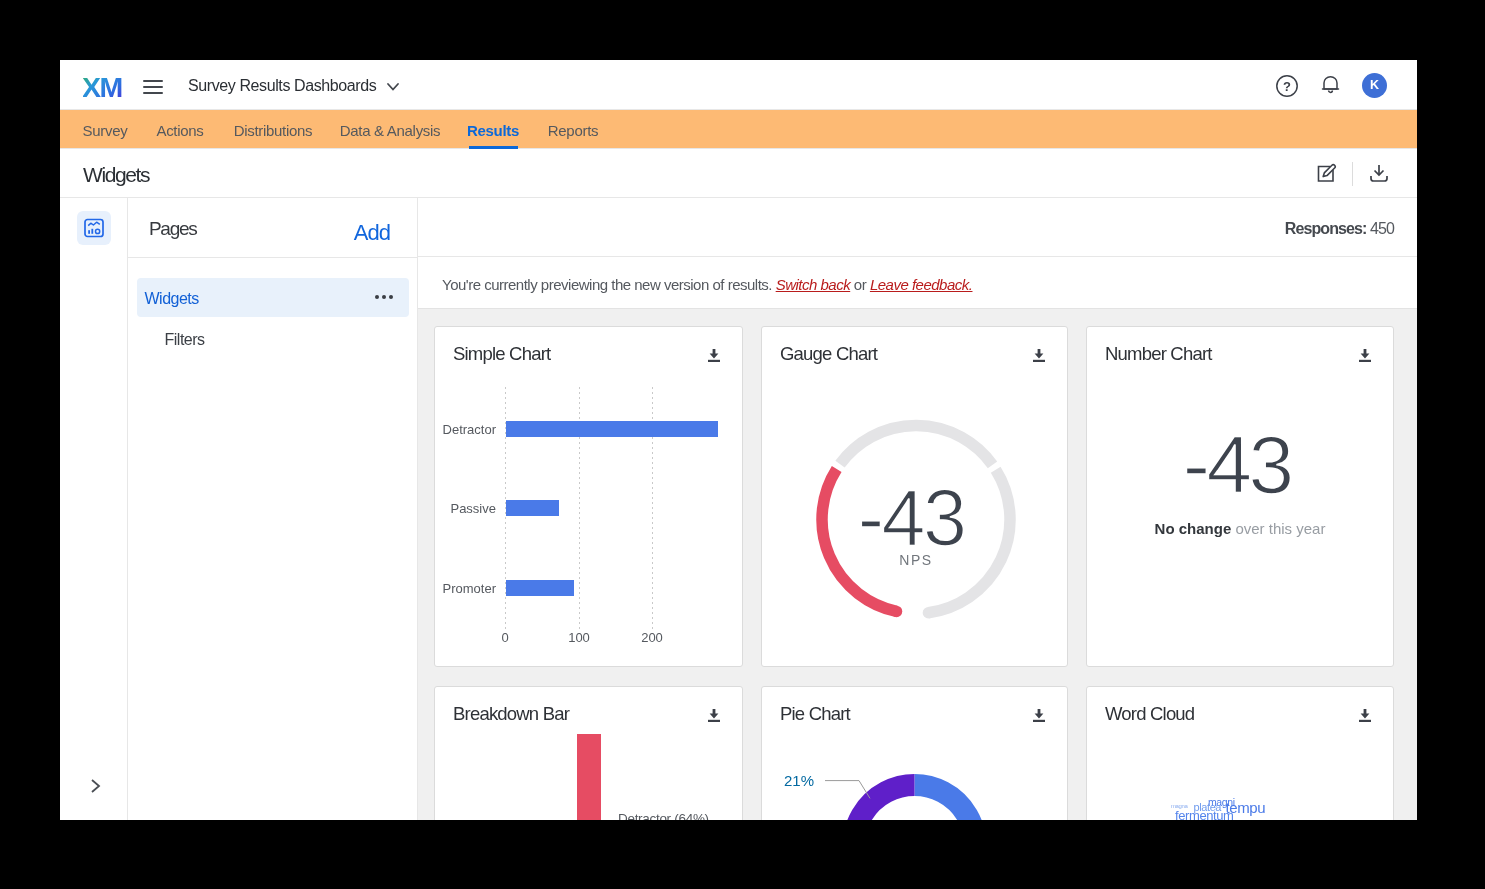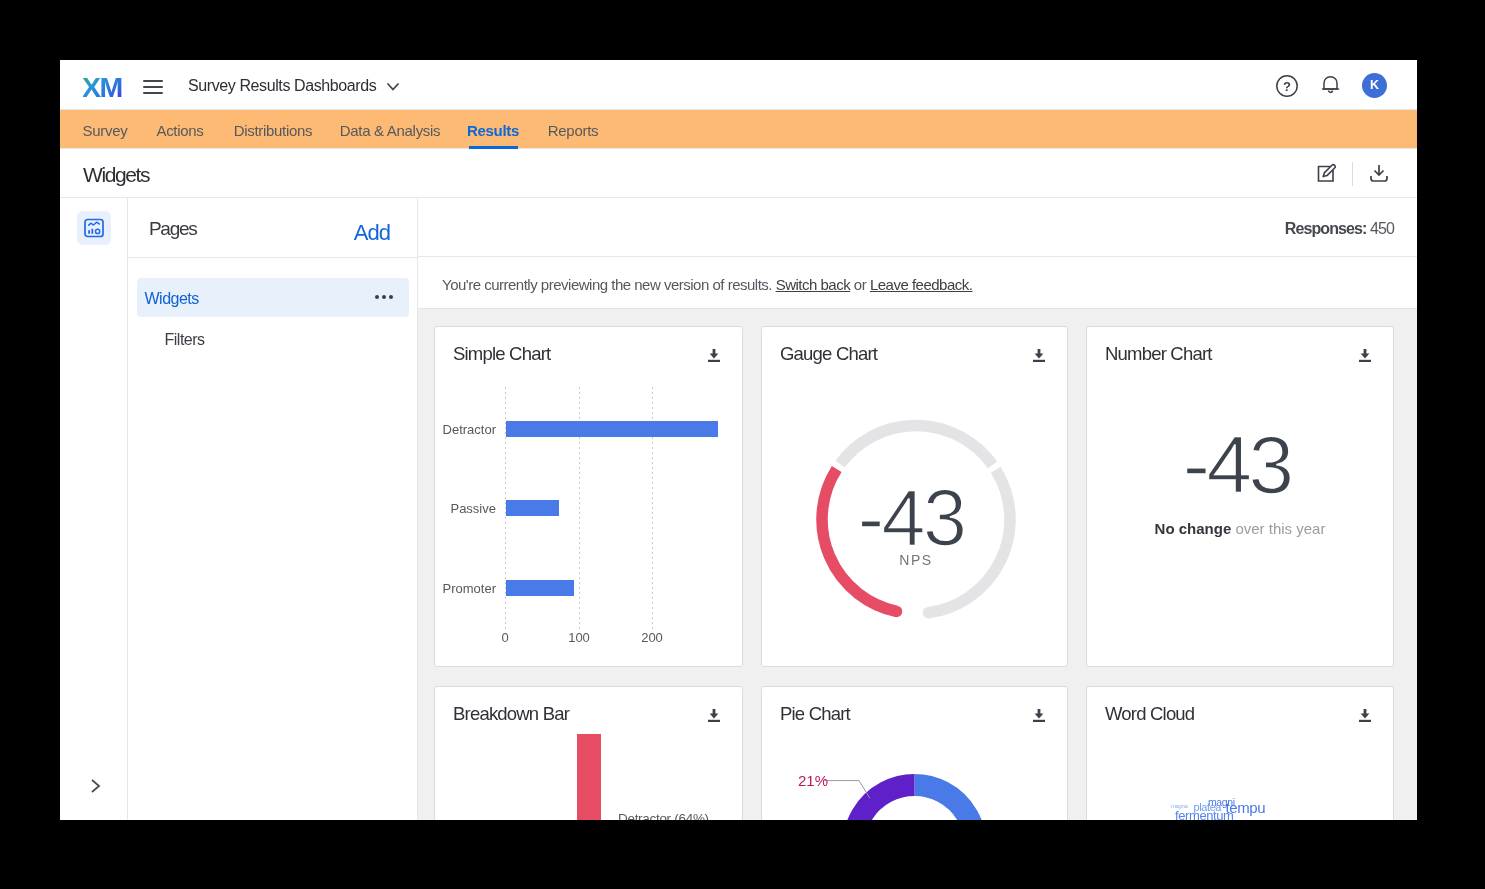--- a/index.html
+++ b/index.html
@@ -31,21 +31,21 @@
 #selitem .t { position:absolute; left:7.5px; top:12px; font-size:16px; letter-spacing:-0.5px; color:#1160d6; }
 #selitem .dots { position:absolute; right:14px; top:17px; width:20px; height:5px; }
 .dot { float:left; width:4px; height:4px; border-radius:50%; background:#3a3e44; margin-left:3px; }
 #filters { position:absolute; left:15.5px; top:133px; font-size:16px; letter-spacing:-0.5px; color:#3c4046;margin-left:21px; }
 
 #main { position:absolute; left:358px; top:138px; width:999px; height:622px; background:#f0f0f0; }
 #resprow { position:absolute; left:0; top:0; width:999px; height:59px; background:#fff; border-bottom:1px solid #e7e7e7; }
 #resprow .r { position:absolute; right:23px; top:22px; font-size:16px; letter-spacing:-0.9px; color:#55595f; }
 #resprow b { color:#45494f; }
 #notice { position:absolute; left:0; top:59px; width:999px; height:52px; background:#fff; border-bottom:1px solid #e3e3e3; font-size:15px; letter-spacing:-0.5px; color:#55595f; line-height:55px; padding-left:24px; }
-#notice a { color:#404040; }
+#notice a { color:#b91c1c;font-style:italic; }
 
 .card { position:absolute; background:#fff; border:1px solid #dbdbdb; border-radius:3px; }
 .ctitle { position:absolute; left:18px; top:16px; font-size:18.5px; letter-spacing:-0.8px; color:#2e3136; }
 .dl { position:absolute; right:22px; top:22px; width:12px; height:13px; }
 
 .grid { position:absolute; width:1px; top:60px; height:245px; background-image:repeating-linear-gradient(to bottom,#c9c9c9 0 2px,transparent 2px 5px); }
 .bar { position:absolute; height:16px; background:#4a7ae8; }
 .ylab { position:absolute; font-size:13px; color:#55595f; text-align:right; width:60px; transform:translateY(-50%); }
 .xlab { position:absolute; font-size:13px; color:#55595f; transform:translateX(-50%); top:303px; }
 
@@ -215,21 +215,21 @@
       <div class="ctitle">Pie Chart</div>
       <svg class="dl" viewBox="0 0 12 13">
           <path d="M4.6 0 H7.4 V4.6 H10.4 L6 9.4 L1.6 4.6 H4.6 Z" fill="#3c4048"></path>
           <rect x="0" y="10.8" width="12" height="2.2" fill="#3c4048"></rect>
         </svg>
       <svg class="abs" style="left:0;top:0" width="307" height="341" viewBox="0 0 307 341">
         <path d="M152.5 98 A61 61 0 0 1 205.3 189.5" fill="none" stroke="#4a7ae8" stroke-width="22"></path>
         <path d="M99.7 189.5 A61 61 0 0 1 152.5 98" fill="none" stroke="#5f1fc9" stroke-width="22"></path>
         <path d="M63 93.6 L97 93.6 L108 111.4" fill="none" stroke="#9a9a9a" stroke-width="1"></path>
       </svg>
-      <div class="abs" style="left:36px;top:85px;font-size:15px;color:#be185d">21%</div>
+      <div class="abs" style="left:22px;top:85px;font-size:15px;color:#0369a1">21%</div>
     </div>
 
     <div class="card" id="c6" style="left:668px;top:488px;width:308px;height:341px">
       <div class="ctitle">Word Cloud</div>
       <svg class="dl" viewBox="0 0 12 13">
           <path d="M4.6 0 H7.4 V4.6 H10.4 L6 9.4 L1.6 4.6 H4.6 Z" fill="#3c4048"></path>
           <rect x="0" y="10.8" width="12" height="2.2" fill="#3c4048"></rect>
         </svg>
       <div class="wc" style="left:121px;top:109.6px;font-size:10.5px">magni</div>
       <div class="wc" style="left:84px;top:116.4px;font-size:6px;color:#8fb0f0">magna</div>

